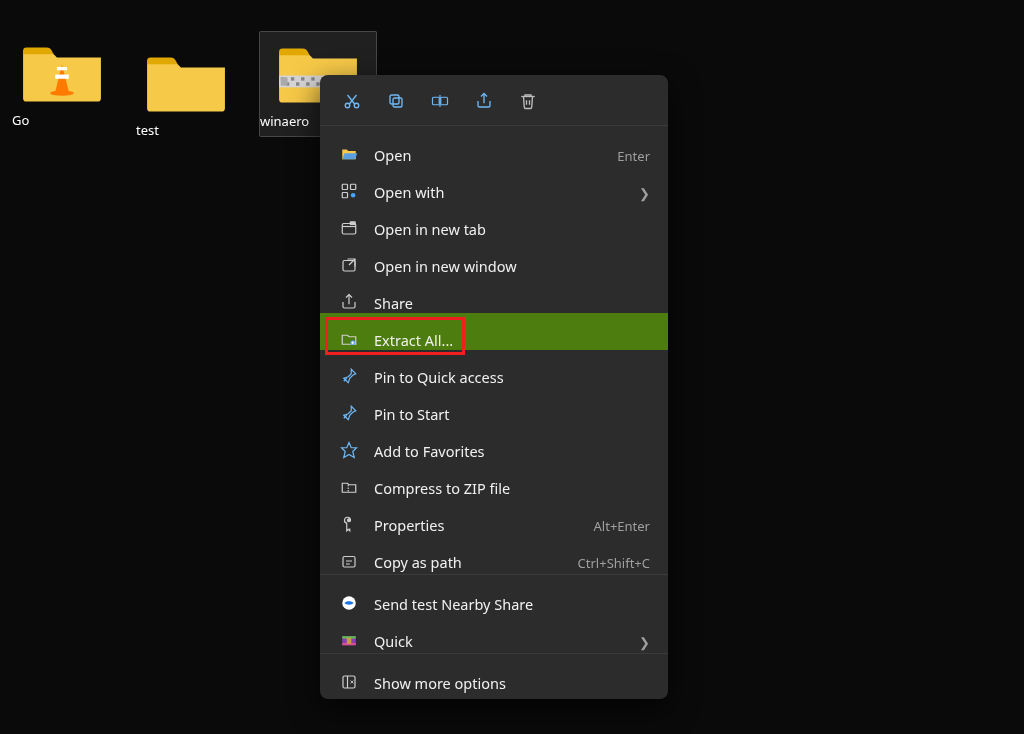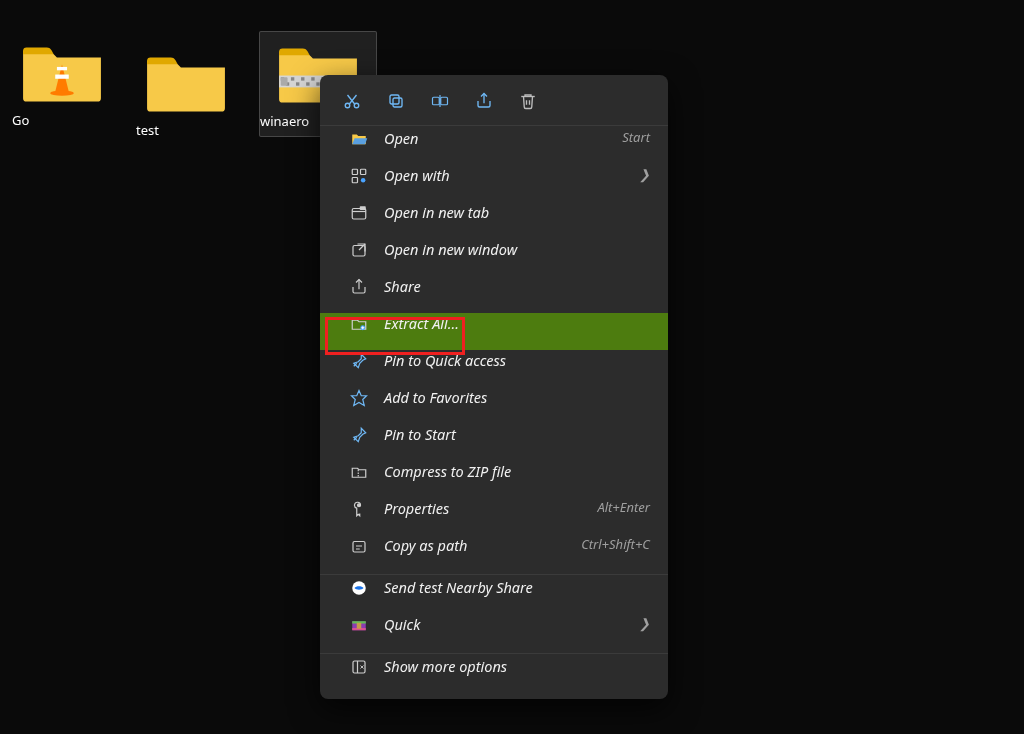--- a/index.html
+++ b/index.html
@@ -52,27 +52,26 @@
     display: flex; align-items: center; justify-content: center;
     color: #6fb8f5;
     cursor: pointer;
   }
   .cm-toolbar .tb-btn.muted { color: #bdbdbd; }
 
   .cm-sep { height: 1px; background: #3b3b3b; margin: 2px 0; }
 
   .cm-item {
     display: flex;
-    align-items: flex-start;
+    align-items: flex-end;
     height: 37px;
-    padding: 0 18px 0 28px;
+    padding: 0 18px 0 18px;
     cursor: pointer;
     font-size: 14.5px;
     color: #f1f1f1;
-    font-style: italic;
   }
   .cm-item.hovered { background: #4d7c0f; }
   .cm-icon {
     width: 22px; height: 22px;
     margin-right: 14px;
     display: flex; align-items: center; justify-content: center;
     color: #cfcfcf;
     flex: 0 0 22px;
   }
   .cm-label { flex: 1 1 auto; }
@@ -189,21 +188,21 @@
     <div class="cm-sep"></div>
 
     <div class="cm-item">
       <span class="cm-icon">
         <svg width="18" height="18" viewBox="0 0 24 24">
             <path fill="#f7c948" d="M3 6h6l2 2h10v11H3z"></path>
             <path fill="#5aa0e0" d="M3 19l3-8h17l-3 8z"></path>
           </svg>
       </span>
       <span class="cm-label">Open</span>
-      <span class="cm-shortcut">Start</span>
+      <span class="cm-shortcut">Enter</span>
     </div>
 
     <div class="cm-item">
       <span class="cm-icon">
         <svg width="18" height="18" viewBox="0 0 24 24" fill="none" stroke="#cfcfcf" stroke-width="1.6">
             <rect x="3" y="3" width="7" height="7" rx="1"></rect>
             <rect x="14" y="3" width="7" height="7" rx="1"></rect>
             <rect x="3" y="14" width="7" height="7" rx="1"></rect>
             <circle cx="17.5" cy="17.5" r="3" fill="#4aa3ff" stroke="none"></circle>
           </svg>
@@ -262,34 +261,34 @@
             <path d="M15 3l6 6-4 2-4 4-2 6-6-6 6-2 4-4z"></path>
             <path d="M5 19l4-4"></path>
           </svg>
       </span>
       <span class="cm-label">Pin to Quick access</span>
     </div>
 
     <div class="cm-item">
       <span class="cm-icon" style="color:#6fb8f5">
         <svg width="18" height="18" viewBox="0 0 24 24" fill="none" stroke="currentColor" stroke-width="1.6">
-            <polygon points="12 2 15 9 22 9 17 14 19 22 12 18 5 22 7 14 2 9 9 9"></polygon>
-          </svg>
-      </span>
-      <span class="cm-label">Add to Favorites</span>
+            <path d="M15 3l6 6-4 2-4 4-2 6-6-6 6-2 4-4z"></path>
+            <path d="M5 19l4-4"></path>
+          </svg>
+      </span>
+      <span class="cm-label">Pin to Start</span>
     </div>
 
     <div class="cm-item">
       <span class="cm-icon" style="color:#6fb8f5">
         <svg width="18" height="18" viewBox="0 0 24 24" fill="none" stroke="currentColor" stroke-width="1.6">
-            <path d="M15 3l6 6-4 2-4 4-2 6-6-6 6-2 4-4z"></path>
-            <path d="M5 19l4-4"></path>
-          </svg>
-      </span>
-      <span class="cm-label">Pin to Start</span>
+            <polygon points="12 2 15 9 22 9 17 14 19 22 12 18 5 22 7 14 2 9 9 9"></polygon>
+          </svg>
+      </span>
+      <span class="cm-label">Add to Favorites</span>
     </div>
 
     <div class="cm-item">
       <span class="cm-icon">
         <svg width="18" height="18" viewBox="0 0 24 24" fill="none" stroke="#cfcfcf" stroke-width="1.6">
             <path d="M3 7h7l2 2h9v10H3z"></path>
             <path d="M11 9v10" stroke-dasharray="2 1.5"></path>
           </svg>
       </span>
       <span class="cm-label">Compress to ZIP file</span>

